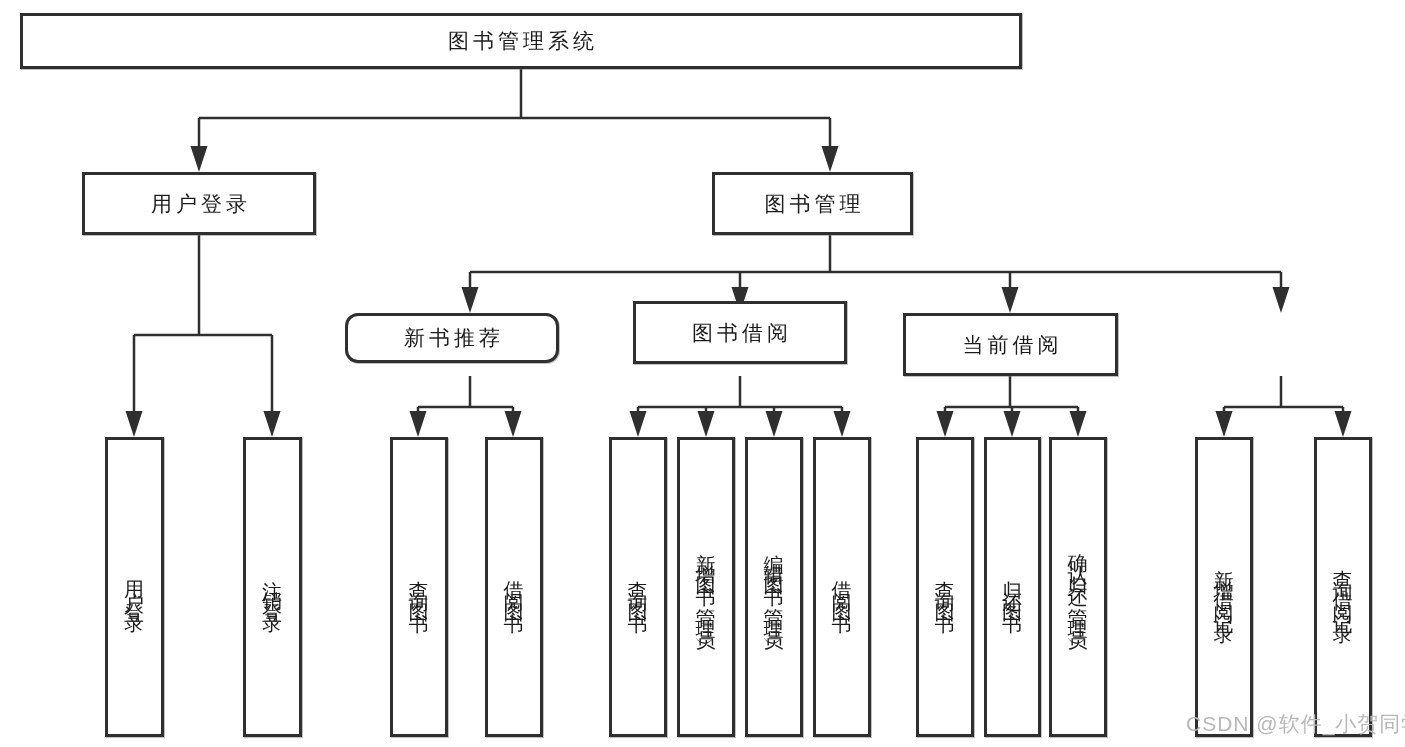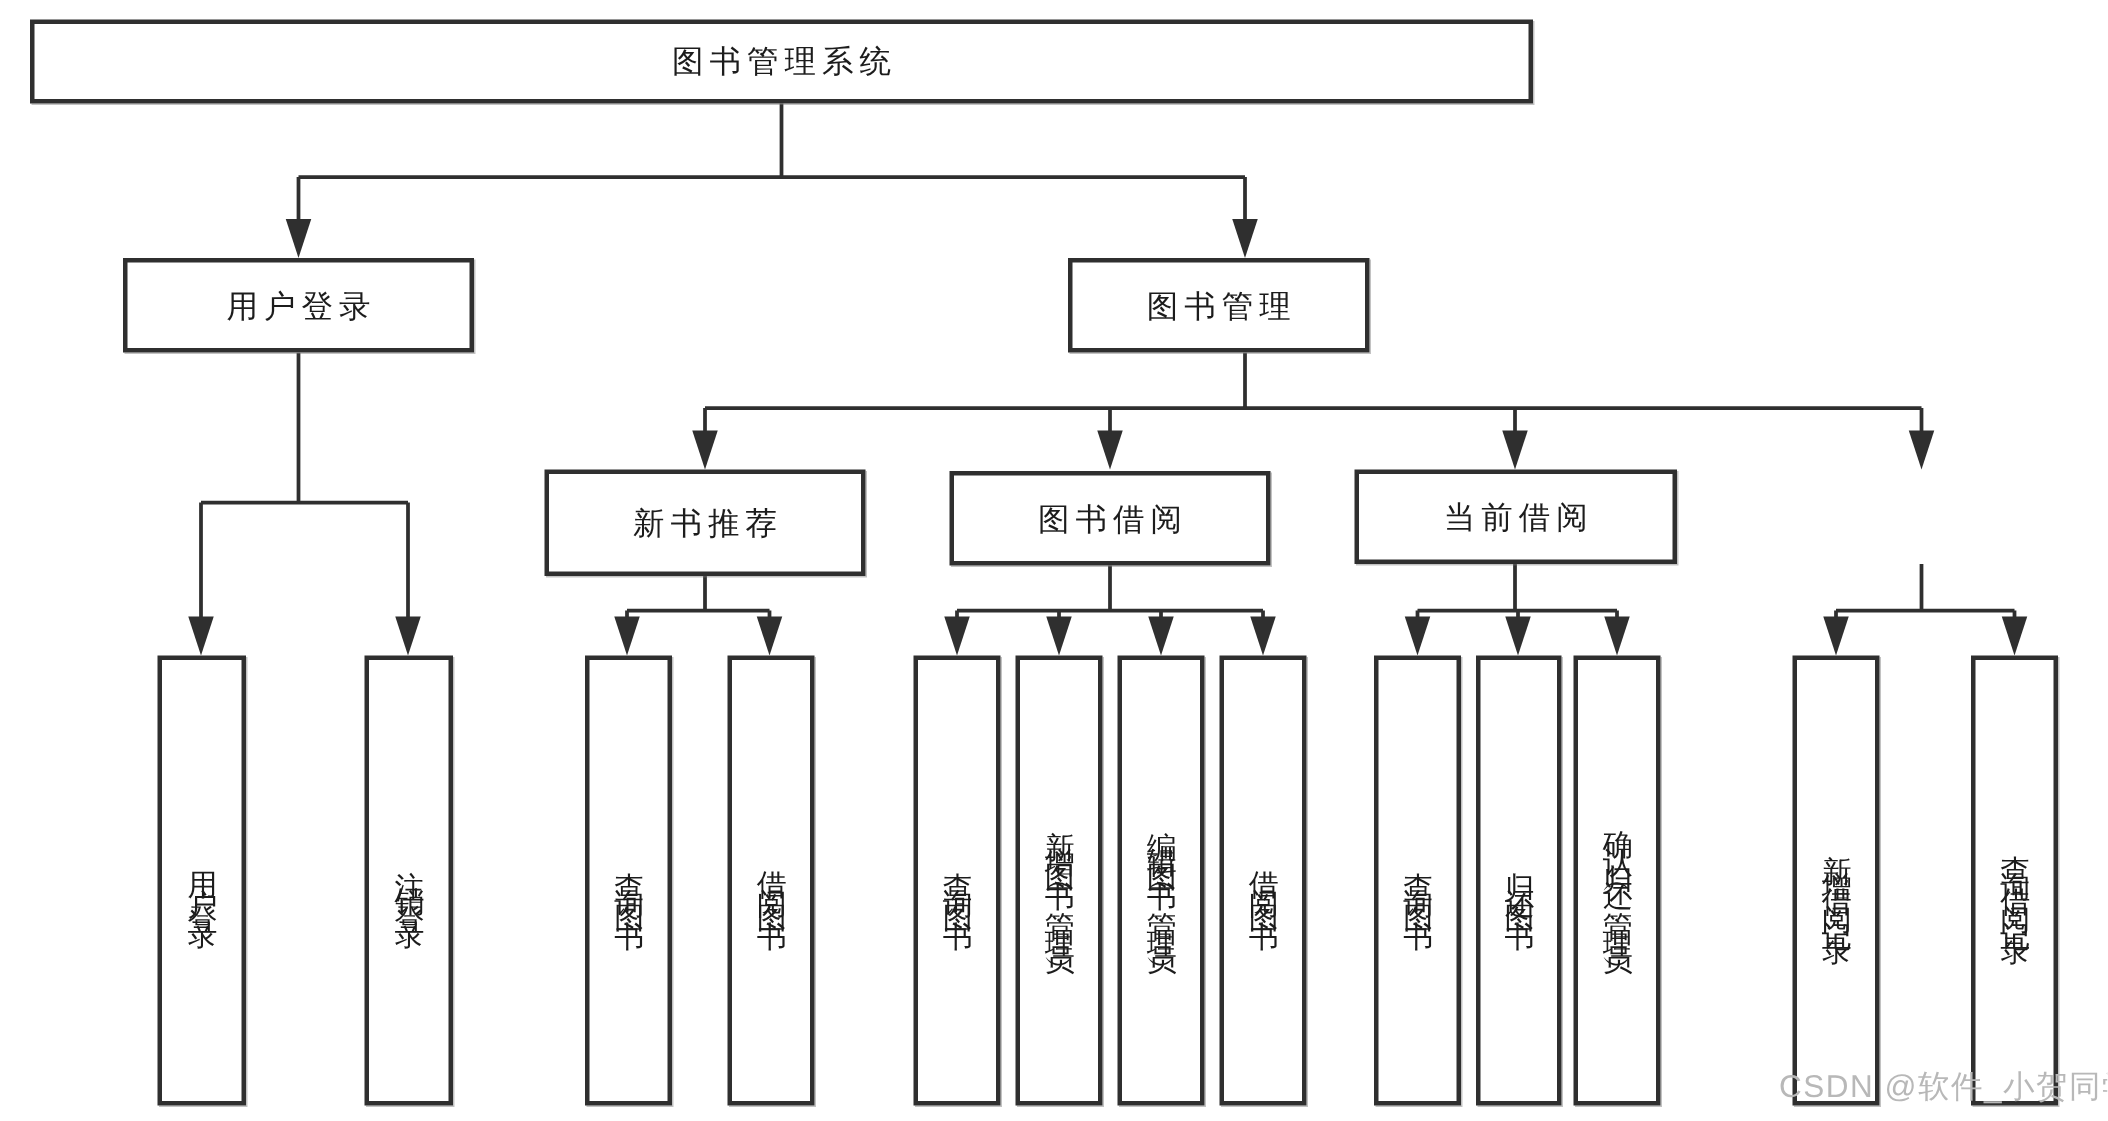--- a/index.html
+++ b/index.html
@@ -110,24 +110,24 @@
     <span class="hlabel">图书管理系统</span>
   </div>
 
   <div class="node" style="left:82px; top:172px; width:234px; height:63px;">
     <span class="hlabel">用户登录</span>
   </div>
   <div class="node" style="left:712px; top:172px; width:201px; height:63px;">
     <span class="hlabel">图书管理</span>
   </div>
 
-  <div class="node" style="left:363px; top:313px; width:214px; height:71px;">
+  <div class="node" style="left:345px; top:313px; width:214px; height:50px;border-radius:13px;">
     <span class="hlabel">新书推荐</span>
   </div>
-  <div class="node" style="left:633px; top:314px; width:214px; height:63px;">
+  <div class="node" style="left:633px; top:301px; width:214px; height:63px;">
     <span class="hlabel">图书借阅</span>
   </div>
   <div class="node" style="left:903px; top:313px; width:215px; height:63px;">
     <span class="hlabel">当前借阅</span>
   </div>
 
   <div class="node leaf" style="left:105px; top:437px; width:59px; height:300px;">
     <span class="vlabel">用户登录</span>
   </div>
   <div class="node leaf" style="left:243px; top:437px; width:59px; height:300px;">

